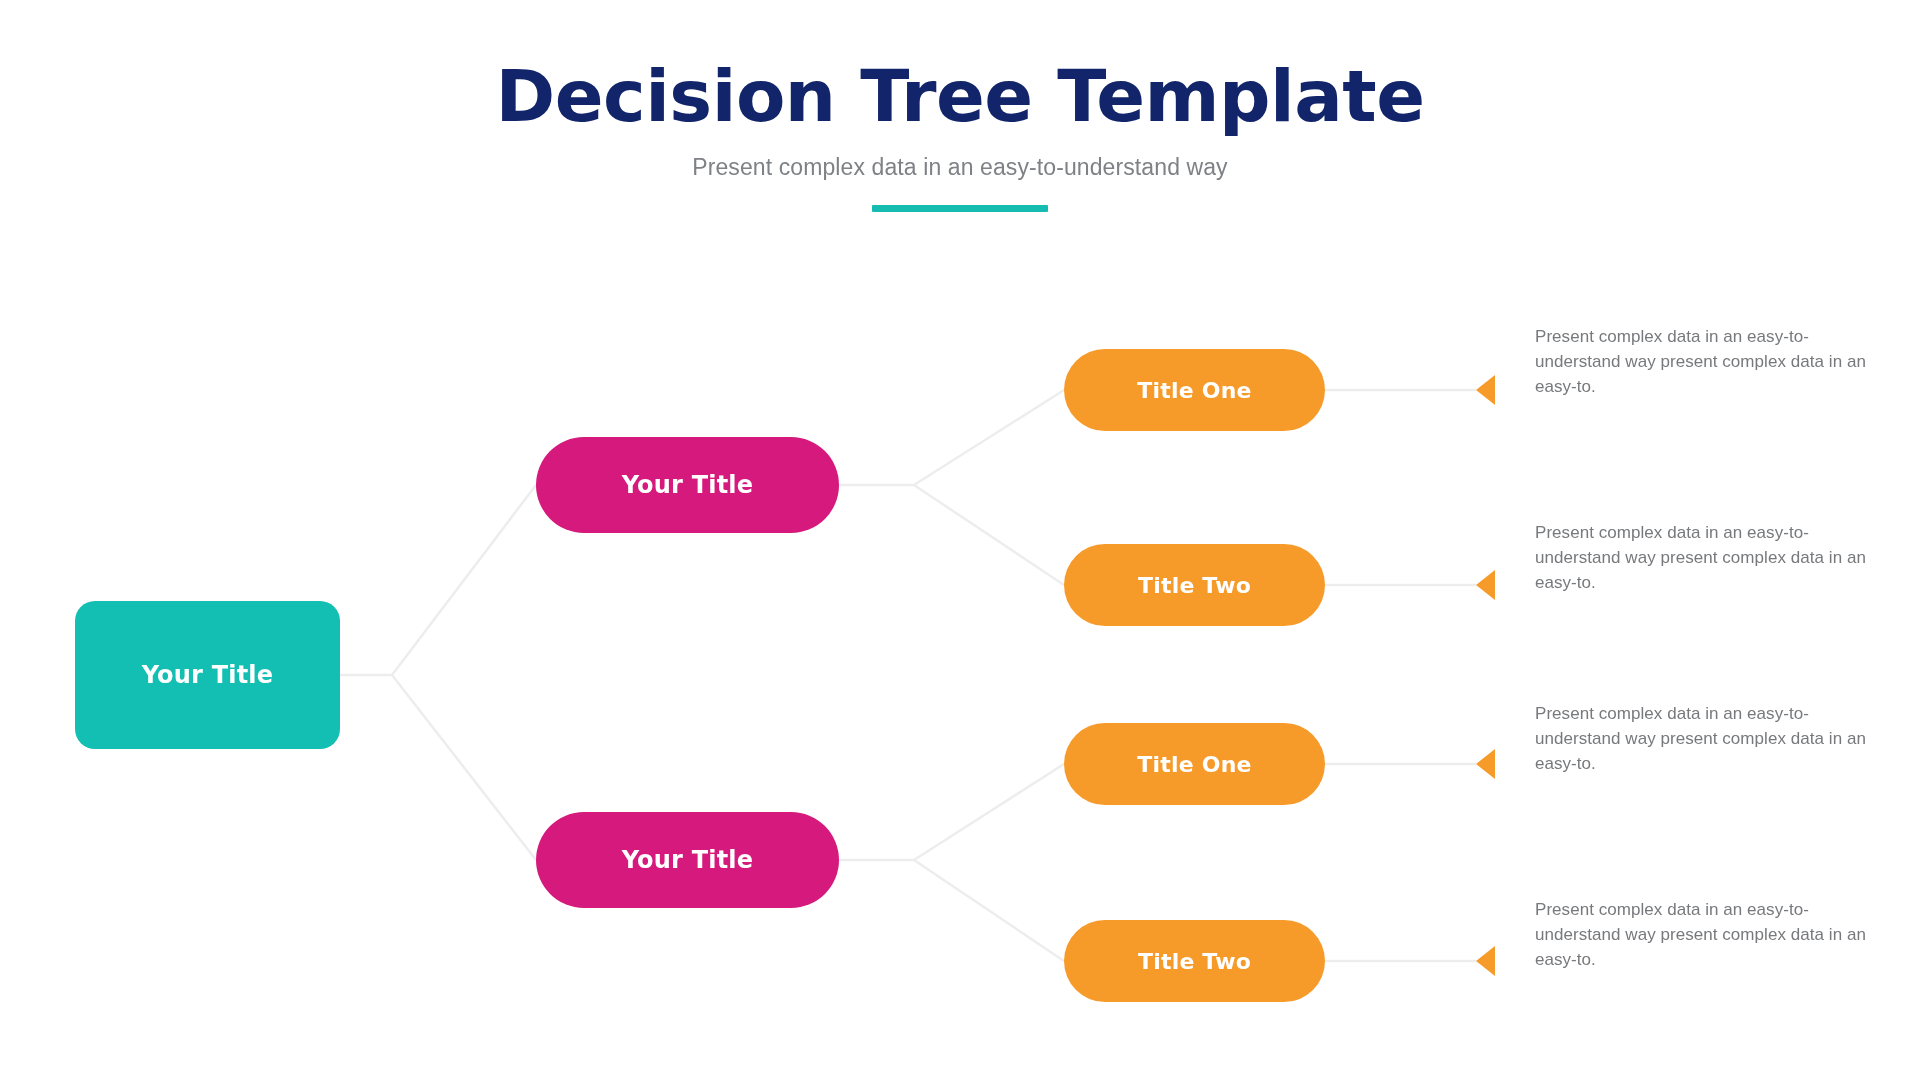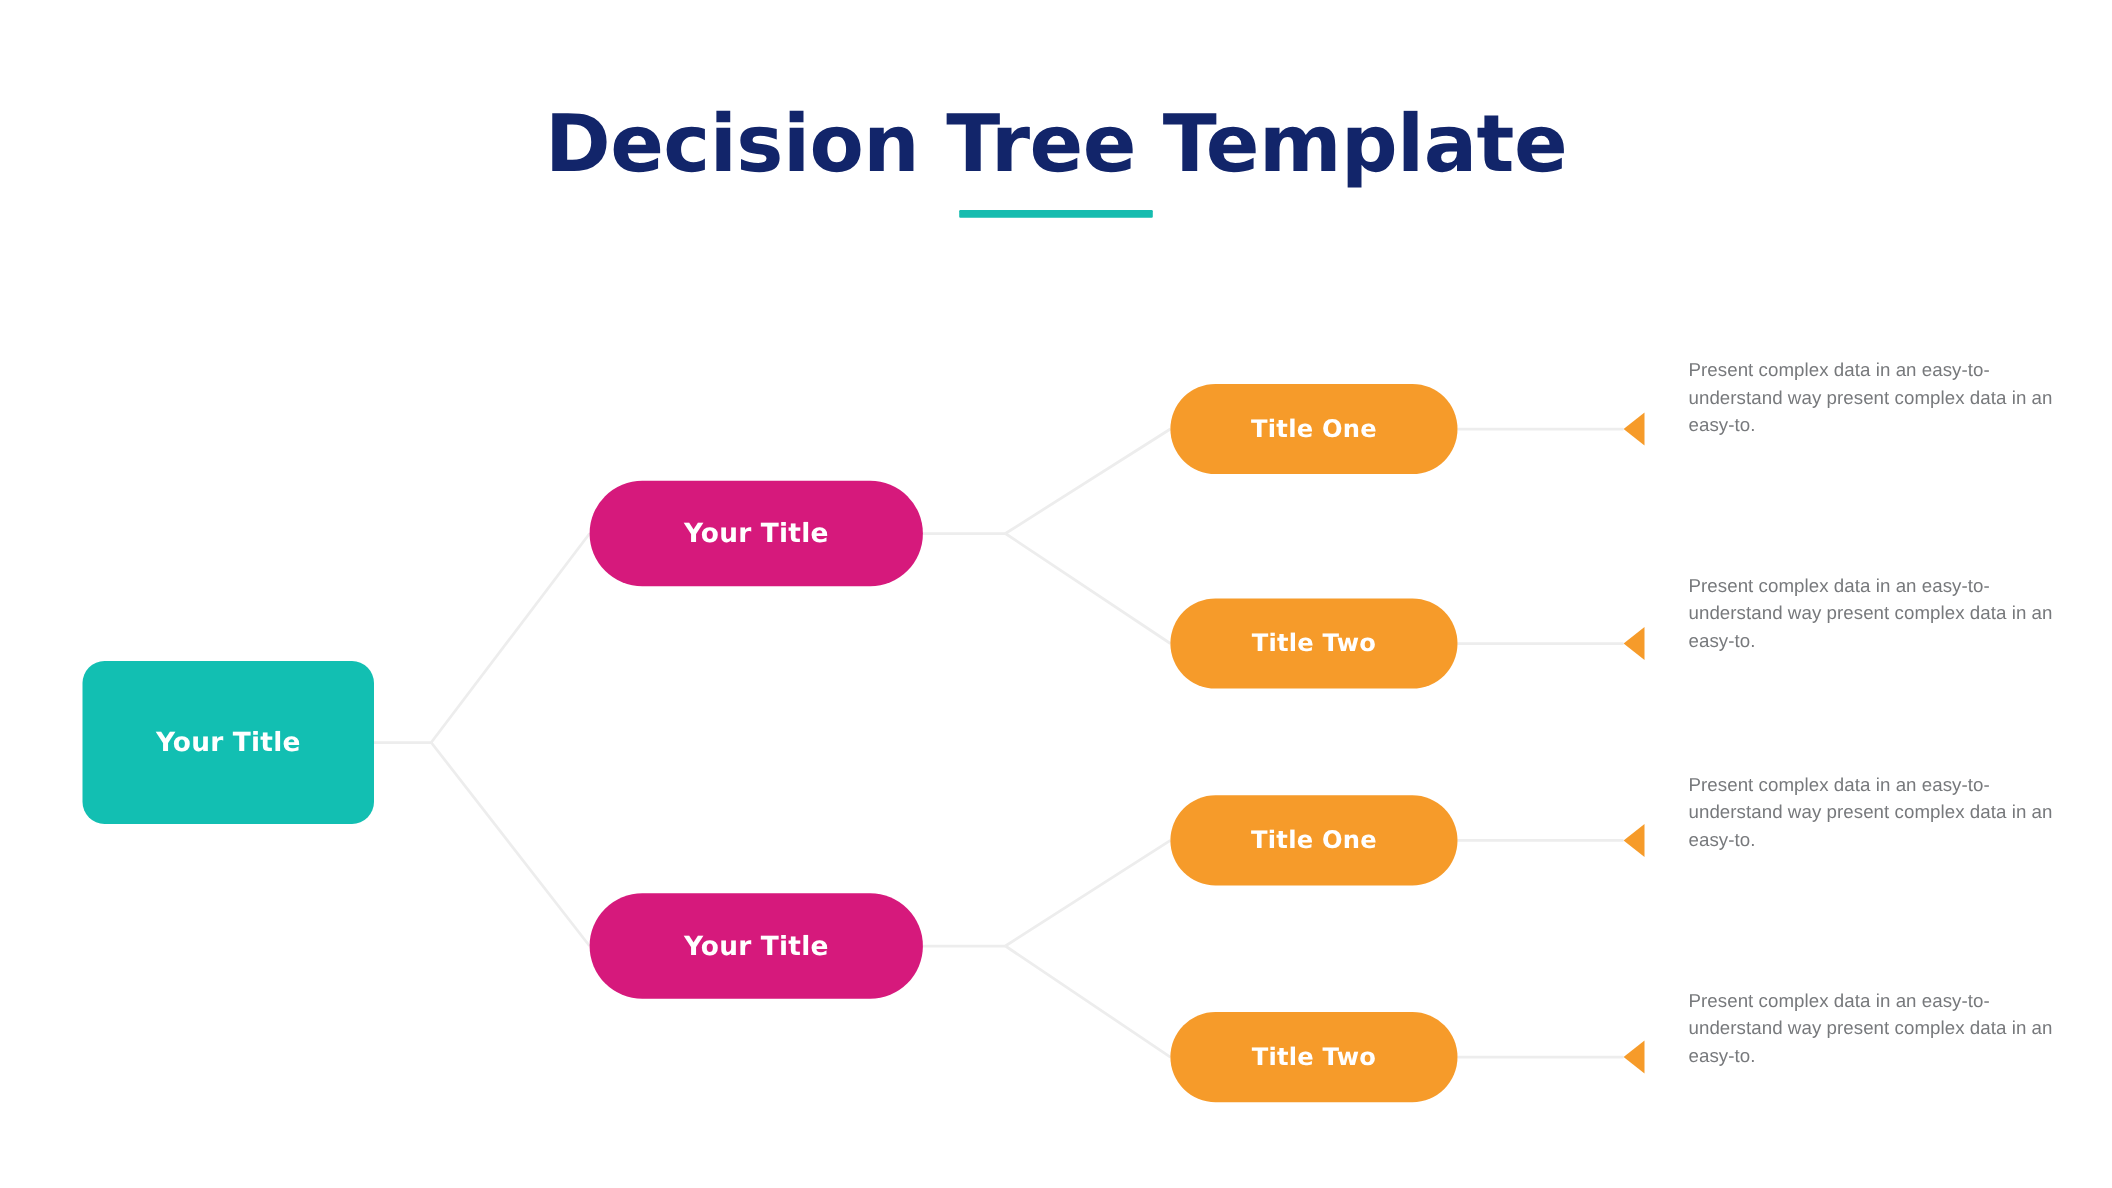--- a/index.html
+++ b/index.html
@@ -17,22 +17,22 @@
 
   
   #header {
     position: absolute;
     top: 0;
     left: 0;
     width: 1920px;
     text-align: center;
   }
   #page-title {
-    margin: 16px;
-    padding-top: 78px;
+    margin: 0;
+    padding-top: 60px;
     font-size: 72px;
     line-height: 1.02;
     font-weight: 700;
     letter-spacing: -0.5px;
     color: #12256A;
     font-family: "DejaVu Sans", sans-serif;
   }
   #page-subtitle {
     margin: 0;
     padding-top: 21px;
@@ -149,20 +149,21 @@
   #leaf-desc-0 { top: 325px; }
   #leaf-desc-1 { top: 521px; }
   #leaf-desc-2 { top: 702px; }
   #leaf-desc-3 { top: 898px; }
 </style>
 </head>
 <body>
 
 <div id="header">
   <h1 id="page-title">Decision Tree Template</h1>
+  <p id="page-subtitle">Present complex data in an easy-to-understand way</p>
   <div id="title-rule"></div>
 </div>
 
 <div id="diagram">
 
   <svg id="connectors" viewBox="0 0 1920 1080" width="1920" height="1080">
     <g stroke="#EDEDED" stroke-width="2.5" fill="none" stroke-linecap="butt">
 
       <line x1="340" y1="675" x2="392" y2="675"></line>
 

